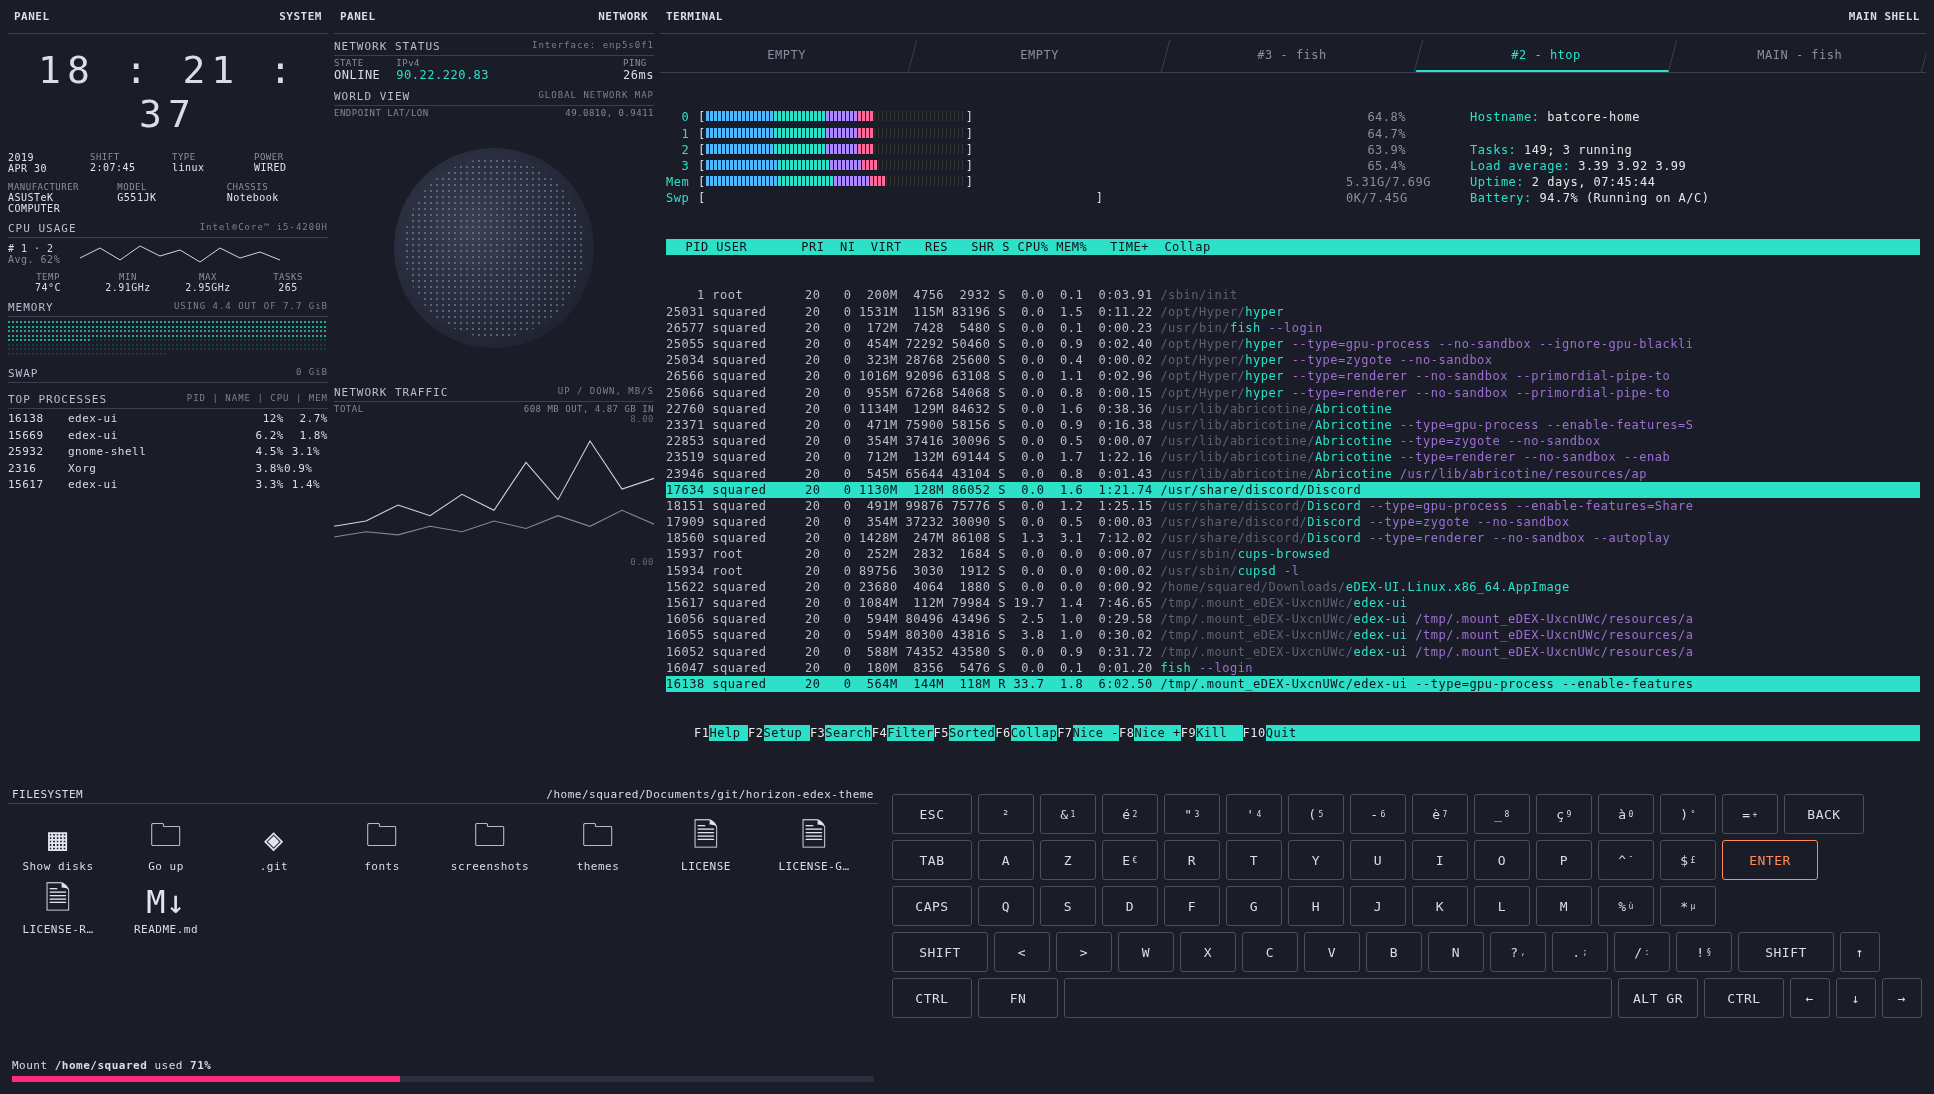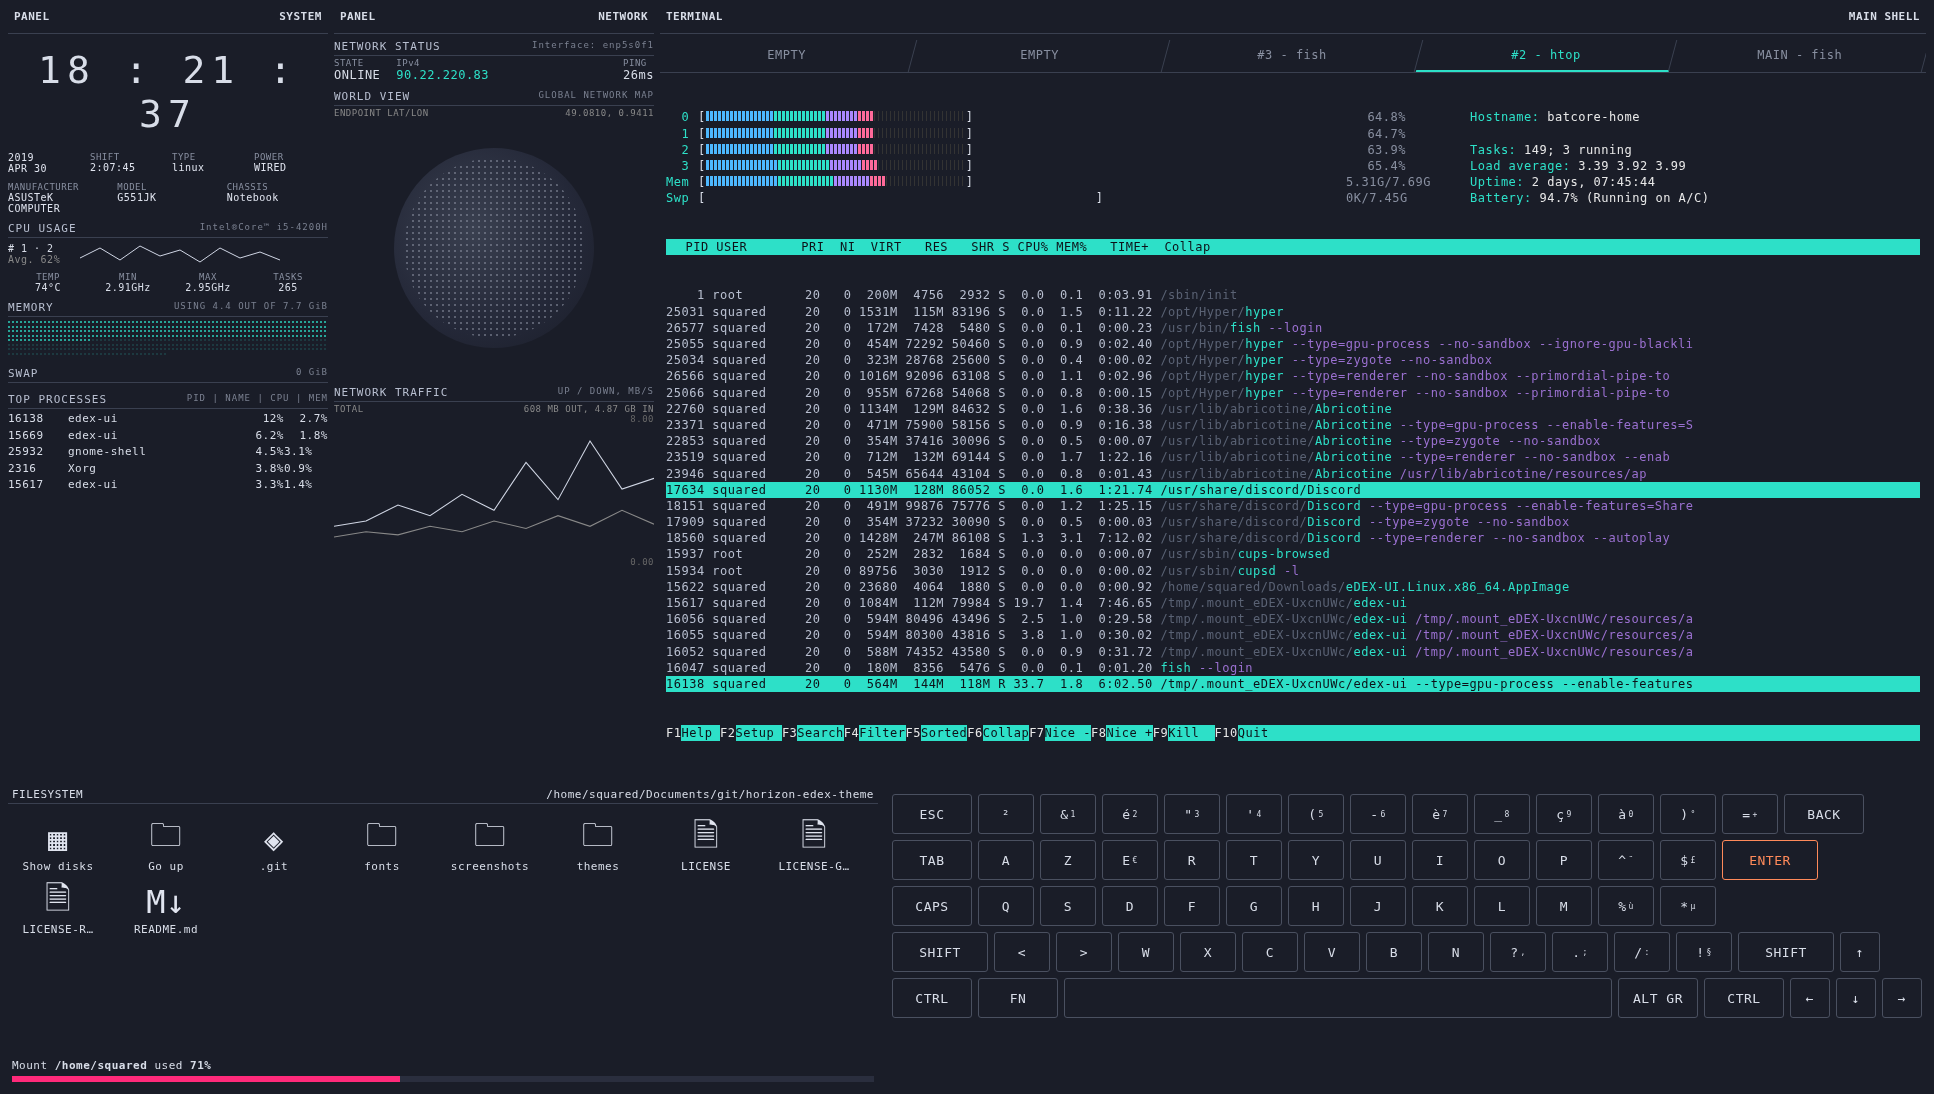--- a/index.html
+++ b/index.html
@@ -54,21 +54,21 @@
 .htop-pct { color: #888fa0; width: 60px; text-align: right; display: inline-block; }
 .htop-sysinfo { margin-left: 40px; }
 .htop-sysinfo .k { color: #2de0c8; } .htop-sysinfo .v { color: #e8e8e8; }
 .proc-hdr { background: #2de0c8; color: #0d1118; padding: 0 4px; }
 .proc-line { color: #b8bfd0; }
 .proc-line.hl { background: #2de0c8; color: #0d1118; }
 .proc-line .path { color: #5a6274; }
 .proc-line .exe { color: #2de0c8; }
 .proc-line .arg { color: #9a70d0; }
 .proc-line.hl .path, .proc-line.hl .exe, .proc-line.hl .arg { color: #0d1118; }
-.fkeys { background: #2de0c8; color: #0d1118; display: flex; }
+.fkeys { background: #2de0c8; color: #0d1118; display: flex; margin-left: 28px; }
 .fkeys .fk { color: #e8e8e8; background: #1a1d28; }
 
 .htop-body { display: flex; gap: 24px; }
 .htop-left { flex: 1; }
 .htop-right { width: 450px; }
 
 .bottom-area { grid-column: 1 / -1; display: grid; grid-template-columns: 870px 1fr; gap: 10px; }
 .filesys { display: flex; flex-direction: column; }
 .fs-header { display: flex; justify-content: space-between; font-size: 11px; border-bottom: 1px solid #3a4050; padding: 2px 4px; }
 .fs-icons { display: flex; flex-wrap: wrap; gap: 8px 28px; padding: 14px 10px; }
@@ -805,33 +805,33 @@
           <div class="proc-row">
             <span>15669</span>
             <span>edex-ui</span>
             <span style="text-align:right">6.2%</span>
             <span style="text-align:right">1.8%</span>
           </div>
           <div class="proc-row">
             <span>25932</span>
             <span>gnome-shell</span>
             <span style="text-align:right">4.5%</span>
-            <span style="text-align:left">3.1%</span>
+            <span style="text-align:center">3.1%</span>
           </div>
           <div class="proc-row">
             <span>2316</span>
             <span>Xorg</span>
             <span style="text-align:right">3.8%</span>
             <span style="text-align:left">0.9%</span>
           </div>
           <div class="proc-row">
             <span>15617</span>
             <span>edex-ui</span>
             <span style="text-align:right">3.3%</span>
-            <span style="text-align:left">1.4%</span>
+            <span style="text-align:center">1.4%</span>
           </div>
         </div>
     </div>
   </div>
 
   <div class="network-panel">
     <div>
       <div class="section-title">
           <span>NETWORK STATUS</span>
           <span class="right"><span>Interface:</span> <span>enp5s0f1</span></span>

